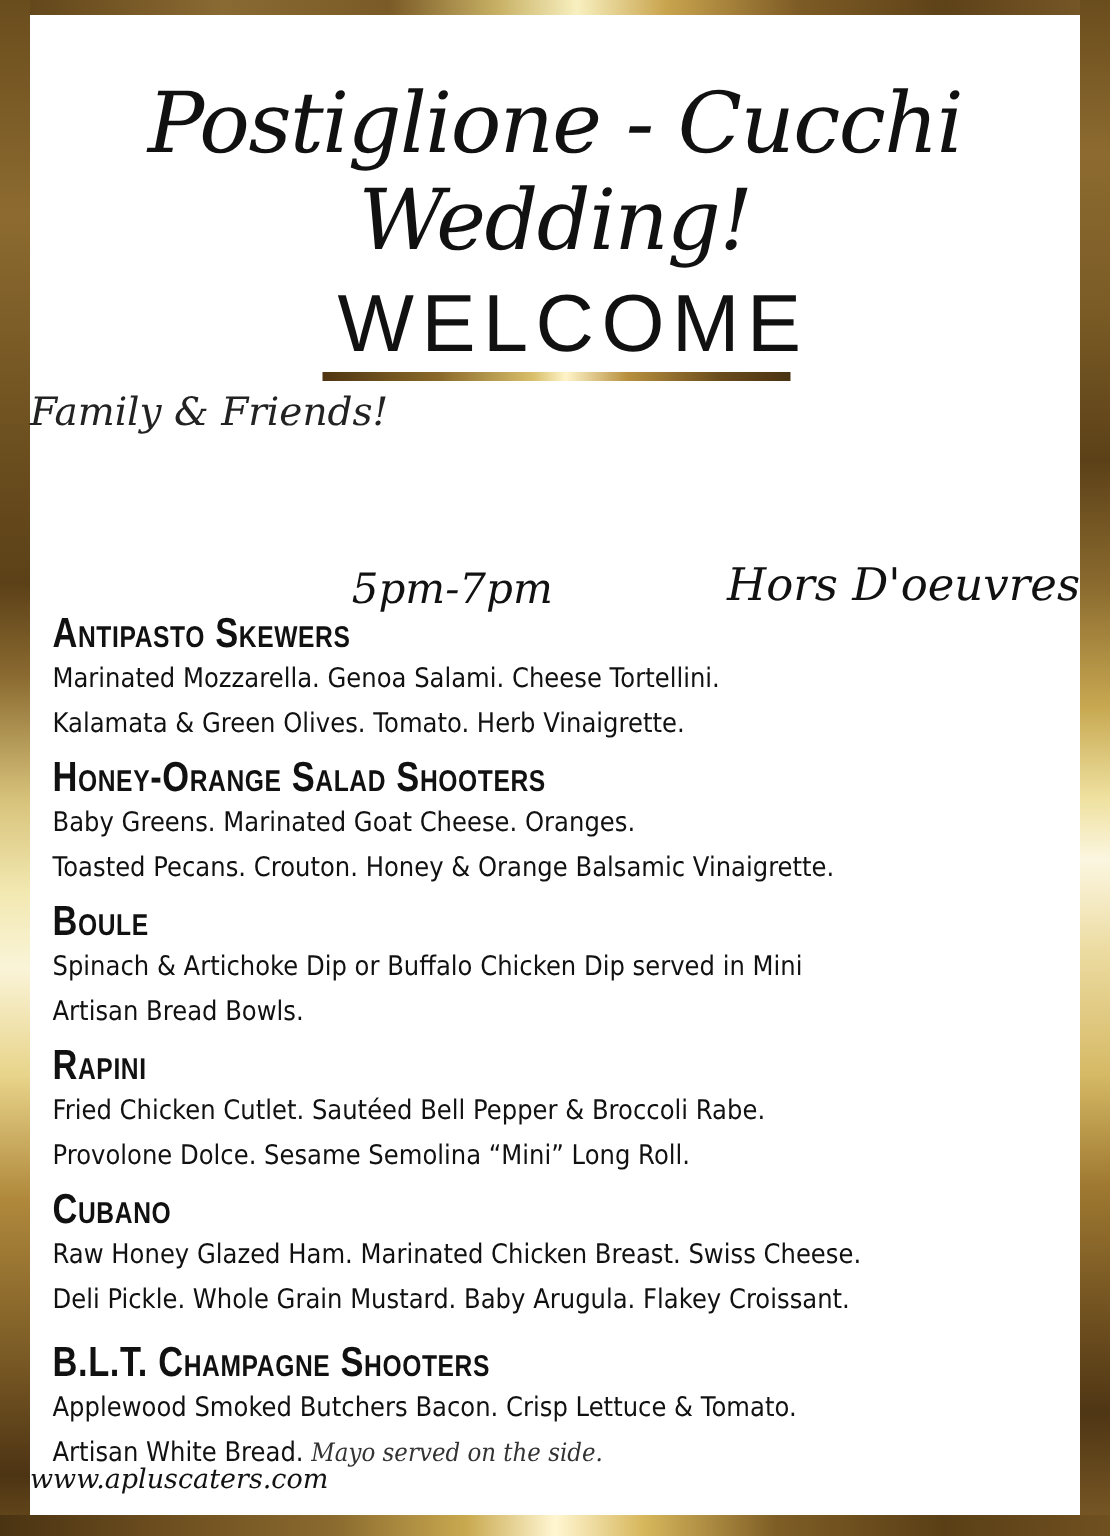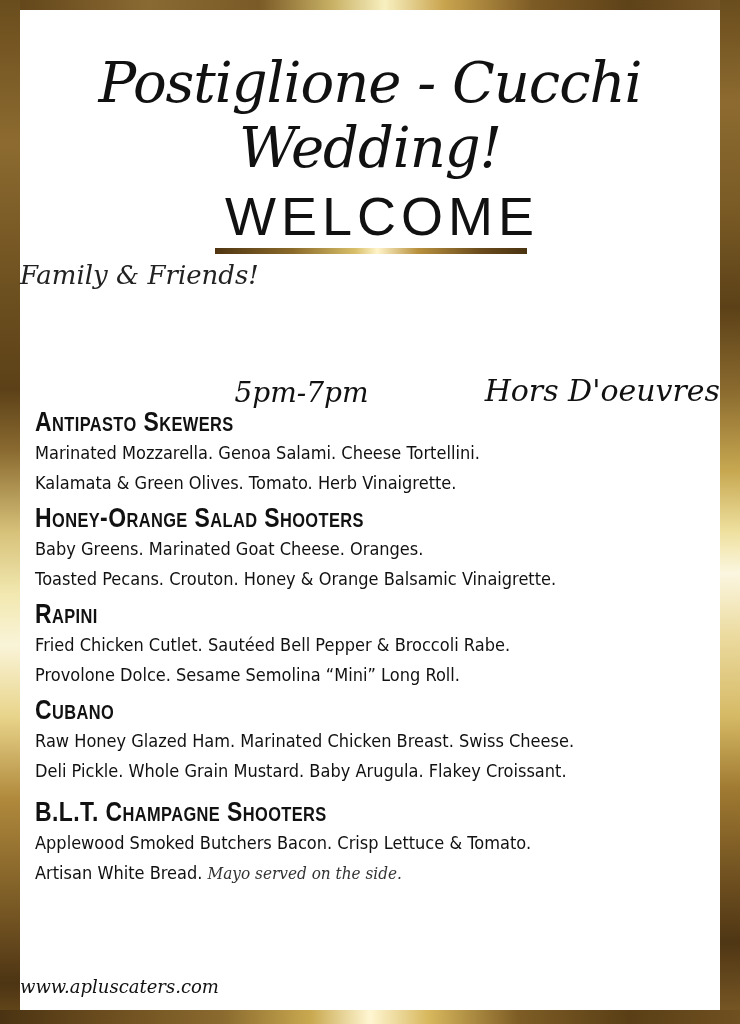--- a/index.html
+++ b/index.html
@@ -103,20 +103,25 @@
         <div class="item-name">Antipasto Skewers</div>
         <div class="item-desc">Marinated Mozzarella. Genoa Salami. Cheese Tortellini.</div>
         <div class="item-desc">Kalamata &amp; Green Olives. Tomato. Herb Vinaigrette.</div>
       </div>
       <div class="item gap">
         <div class="item-name">Honey-Orange Salad Shooters</div>
         <div class="item-desc">Baby Greens. Marinated Goat Cheese. Oranges.</div>
         <div class="item-desc">Toasted Pecans. Crouton. Honey &amp; Orange Balsamic Vinaigrette.</div>
       </div>
       <div class="item gap">
+        <div class="item-name">Boule</div>
+        <div class="item-desc">Spinach &amp; Artichoke Dip or Buffalo Chicken Dip served in Mini</div>
+        <div class="item-desc">Artisan Bread Bowls.</div>
+      </div>
+      <div class="item gap">
         <div class="item-name">Rapini</div>
         <div class="item-desc">Fried Chicken Cutlet. Sautéed Bell Pepper &amp; Broccoli Rabe.</div>
         <div class="item-desc">Provolone Dolce. Sesame Semolina “Mini” Long Roll.</div>
       </div>
       <div class="item gap">
         <div class="item-name">Cubano</div>
         <div class="item-desc">Raw Honey Glazed Ham. Marinated Chicken Breast. Swiss Cheese.</div>
         <div class="item-desc">Deli Pickle. Whole Grain Mustard. Baby Arugula. Flakey Croissant.</div>
       </div>
       <div class="item gap-lg">

